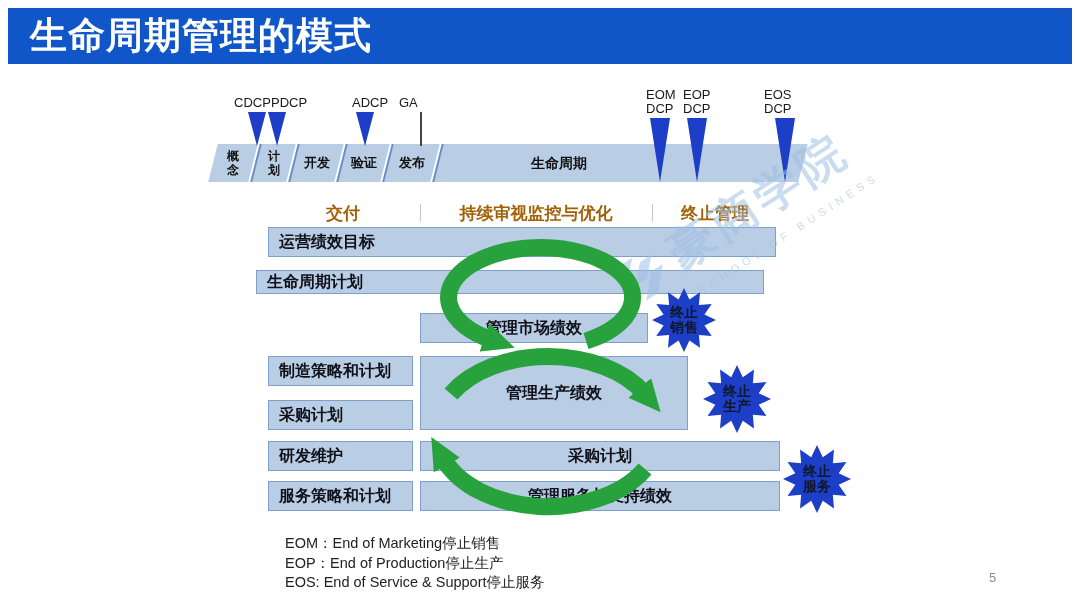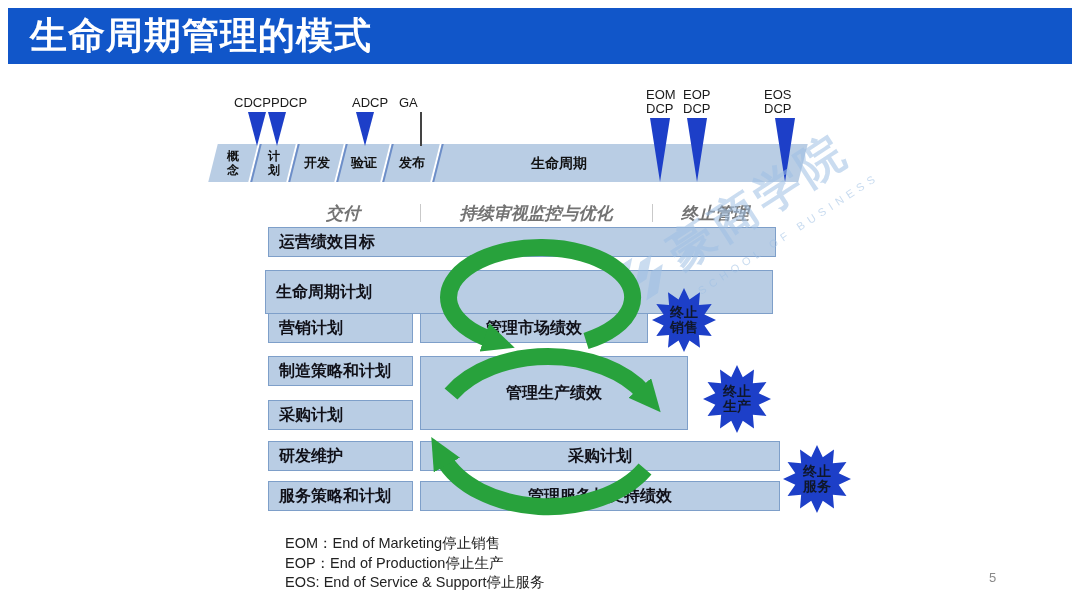--- a/index.html
+++ b/index.html
@@ -32,21 +32,21 @@
   .phasebar{position:absolute;left:213px;top:144px;width:590px;height:38px;display:flex;gap:2px;z-index:1;}
   .seg{background:#b9cde4;transform:skewX(-14deg);display:flex;align-items:center;justify-content:center;
        font-size:13px;font-weight:bold;color:#111;}
   .seg + .seg{border-left:2px solid #6d8ec8;}
   .seg > span{transform:skewX(14deg);text-align:center;line-height:14px;}
   .seg.narrow{font-size:12px;}
   .seg.lifecycle{flex:1;}
   .seg.lifecycle > span{padding-right:125px;font-size:14px;}
 
   
-  .colhead{position:absolute;top:202px;font-weight:bold;font-size:17px;color:#737373;text-align:center;z-index:2;font-style:italic;}
+  .colhead{position:absolute;top:202px;font-weight:bold;font-size:17px;color:#a16207;text-align:center;z-index:2;}
   .colsep{position:absolute;top:204px;height:18px;width:0;border-left:1px solid #c9c9c9;z-index:2;}
 
   
   .bar{position:absolute;background:#b9cde4;border:1px solid #7e9fc9;box-sizing:border-box;
        display:flex;align-items:center;font-weight:bold;font-size:16px;color:#101018;z-index:2;padding:0 10px;}
   .bar.center-text{justify-content:center;padding:0;}
 
   
   .arrows{position:absolute;left:0;top:0;width:1080px;height:608px;z-index:5;pointer-events:none;}
 
@@ -123,23 +123,22 @@
       </div>
   </div>
 
   <div class="colhead" style="left:268px;width:150px;">交付</div>
   <div class="colhead" style="left:425px;width:222px;">持续审视监控与优化</div>
   <div class="colhead" style="left:655px;width:120px;">终止管理</div>
   <div class="colsep" style="left:420px;"></div>
   <div class="colsep" style="left:652px;"></div>
 
   <div class="bar" style="left:268px;top:227px;width:508px;height:30px;">运营绩效目标</div>
-  <div class="bar" style="left:265px;top:270px;width:508px;height:44px;">生命周期计划</div>
+  <div class="bar" style="left:256px;top:270px;width:508px;height:24px;">生命周期计划</div>
 
-  <div class="bar" style="left:268px;top:313px;width:145px;height:30px;">营销计划</div>
   <div class="bar center-text" style="left:420px;top:313px;width:228px;height:30px;">管理市场绩效</div>
 
   <div class="bar" style="left:268px;top:356px;width:145px;height:30px;">制造策略和计划</div>
   <div class="bar center-text" style="left:420px;top:356px;width:268px;height:74px;">管理生产绩效</div>
 
   <div class="bar" style="left:268px;top:400px;width:145px;height:30px;">采购计划</div>
 
   <div class="bar" style="left:268px;top:441px;width:145px;height:30px;">研发维护</div>
   <div class="bar center-text" style="left:420px;top:441px;width:360px;height:30px;">采购计划</div>
 

